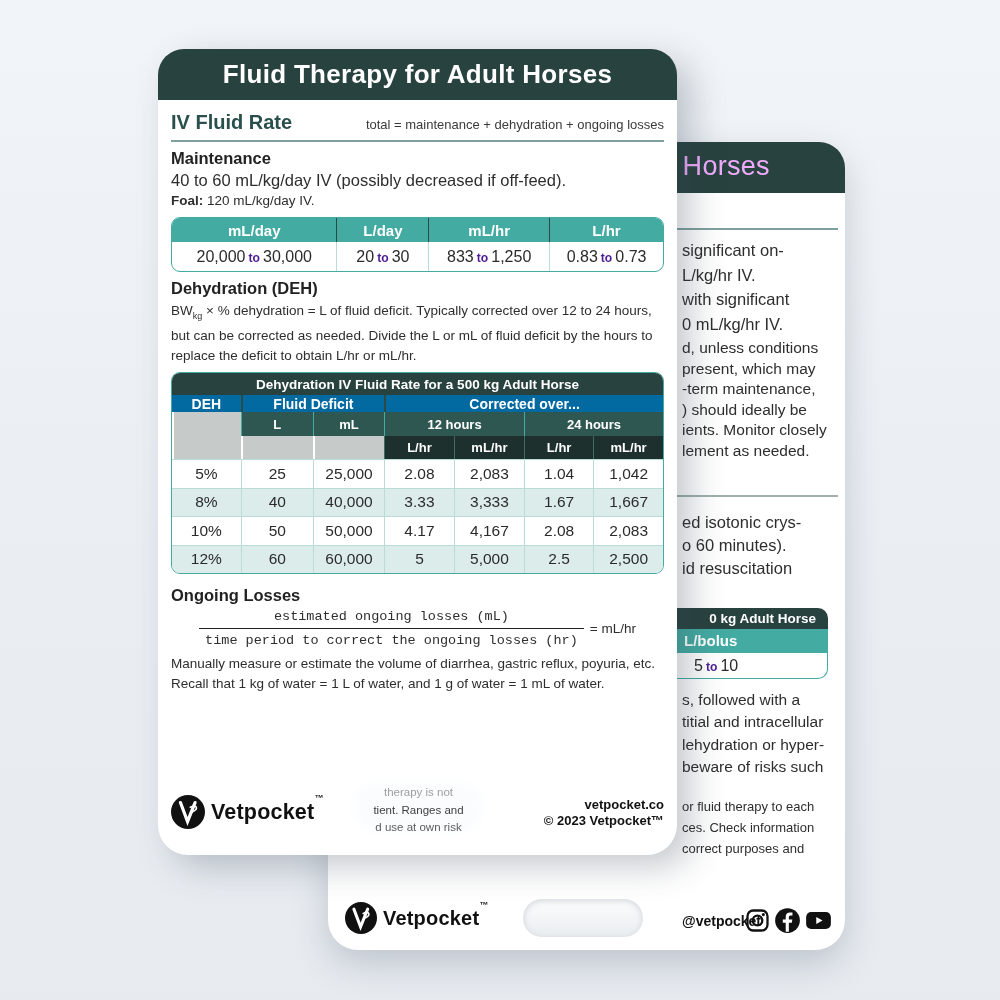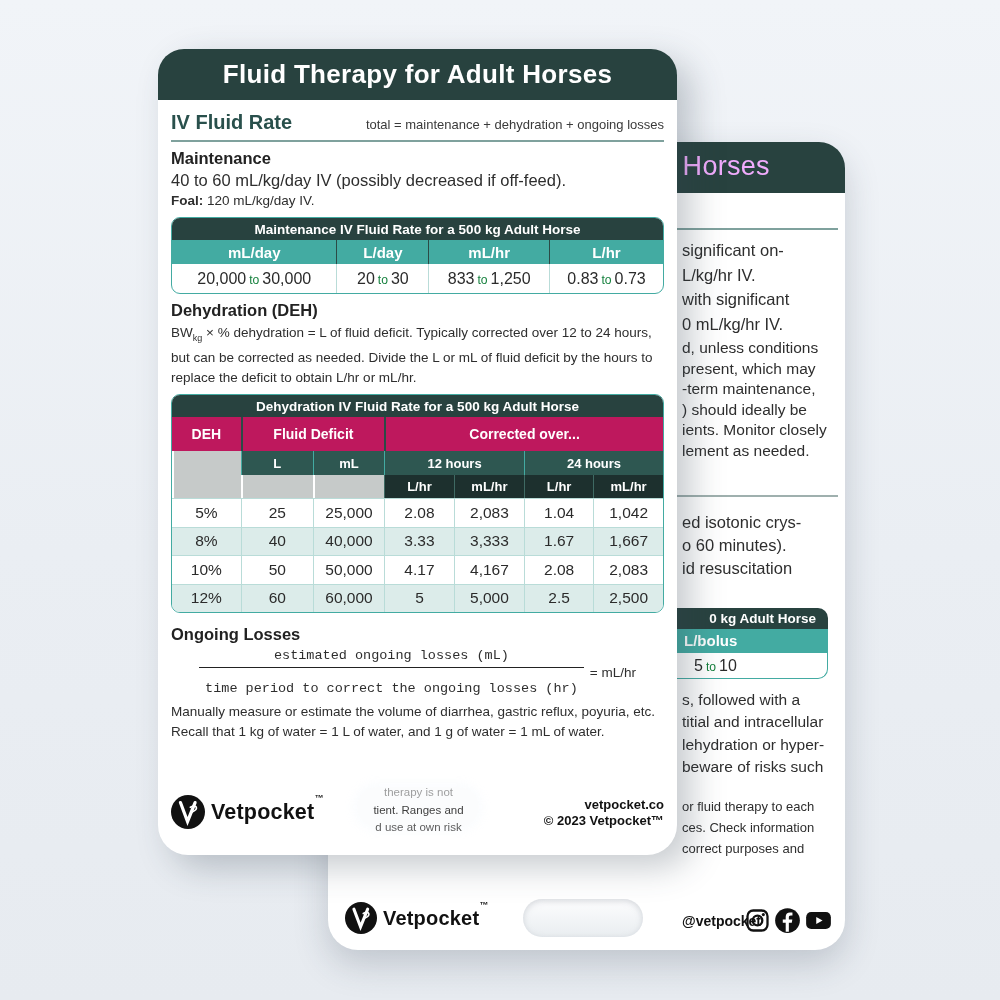--- a/index.html
+++ b/index.html
@@ -52,42 +52,42 @@
   .tb-wrap{border:1.5px solid #43aba2;border-radius:9px;overflow:hidden;
            margin-bottom:4px;background:#fff;}
   td{padding:0;text-align:center;}
   .t-title td{background:#28423f;color:#fff;font-size:13.5px;font-weight:bold;
               height:22px;}
   .t-cols td{background:#43aba2;color:#fff;font-size:15px;font-weight:bold;
              height:24px;border-left:1.5px solid #2b4a46;}
   .t-cols td:first-child{border-left:none;}
   .t-vals td{height:29px;font-size:16px;color:#2b2b2b;border-left:1.5px solid #b9dcd8;}
   .t-vals td:first-child{border-left:none;}
-  .to{font-size:.76em;color:#15803d;font-weight:normal;padding:0 3px;}
+  .to{font-size:.76em;color:#4c1d95;font-weight:bold;padding:0 3px;}
   .dpar{font-size:13.5px;line-height:19.5px;margin:2px 0 7px 0;}
   sub.kg{font-size:9px;}
   
-  .t-head td{background:#be185d;color:#fff;font-size:14px;font-weight:bold;
-             height:34px;border-left:2px solid #2b4a46;}
+  .t-head td{background:#0369a1;color:#fff;font-size:14px;font-weight:bold;
+             height:17px;border-left:2px solid #2b4a46;}
   .t-head td:first-child{border-left:none;}
   .t-sub td{height:24px;font-size:13px;font-weight:bold;color:#fff;}
   .t-sub td.dk{background:#2e5751;border-left:1.5px solid #43aba2;}
   .t-units td{height:23px;font-size:13px;font-weight:bold;color:#fff;}
   .t-units td.vdk{background:#1d302e;border-left:1.5px solid #3f6a63;}
   td.grayc{background:#c6cac9;border-left:2px solid #fff;}
   .t-data td{height:27.5px;font-size:15.5px;color:#2b2b2b;
              border-left:1.5px solid #b9dcd8;border-top:1.5px solid #b9dcd8;}
   .t-data td:first-child{border-left:none;}
   .t-data.alt td{background:#dcecea;}
   
   .frac-row{display:flex;align-items:center;justify-content:center;
             margin:4px 0 6px 0;}
   .frac{text-align:center;font-size:13.5px;font-family:Liberation Mono, monospace;}
   .frac .num{padding:0 6px 4px 6px;}
-  .frac .den{border-top:1.5px solid #222;padding:13px 6px 0 6px;}
+  .frac .den{border-top:1.5px solid #222;padding:4px 6px 0 6px;}
   .frac-eq{font-size:13.5px;margin-left:6px;}
   
   .f-footer{position:absolute;left:0;bottom:8px;width:100%;height:52px;}
   .brand{position:absolute;display:flex;align-items:center;gap:6px;}
   .brand .bname{font-size:21.5px;font-weight:bold;color:#111;letter-spacing:.2px;}
   .brand .tm{font-size:9px;vertical-align:top;position:relative;top:-7px;font-weight:bold;}
   .logo-circle{width:34px;height:34px;}
   .disc-pill{position:absolute;left:199px;top:-8px;width:122px;height:40px;
              border-radius:20px;background:rgba(248,250,252,.55);
              box-shadow:0 0 10px 4px rgba(250,252,254,.9);}
@@ -211,23 +211,20 @@
 
       <div class="tb-wrap">
         <table class="tb">
           <colgroup>
               <col style="width:33.5%">
               <col style="width:18.7%">
               <col style="width:24.6%">
               <col style="width:23.2%">
             </colgroup>
           <tbody>
-              <tr class="t-title">
-                <td colspan="4">Maintenance IV Fluid Rate for a 500 kg Adult Horse</td>
-              </tr>
           <tr class="t-cols">
             <td>mL/day</td>
             <td>L/day</td>
             <td>mL/hr</td>
             <td>L/hr</td>
           </tr>
           <tr class="t-vals">
             <td><span>20,000</span><span class="to">to</span><span>30,000</span></td>
             <td><span>20</span><span class="to">to</span><span>30</span></td>
             <td><span>833</span><span class="to">to</span><span>1,250</span></td>

